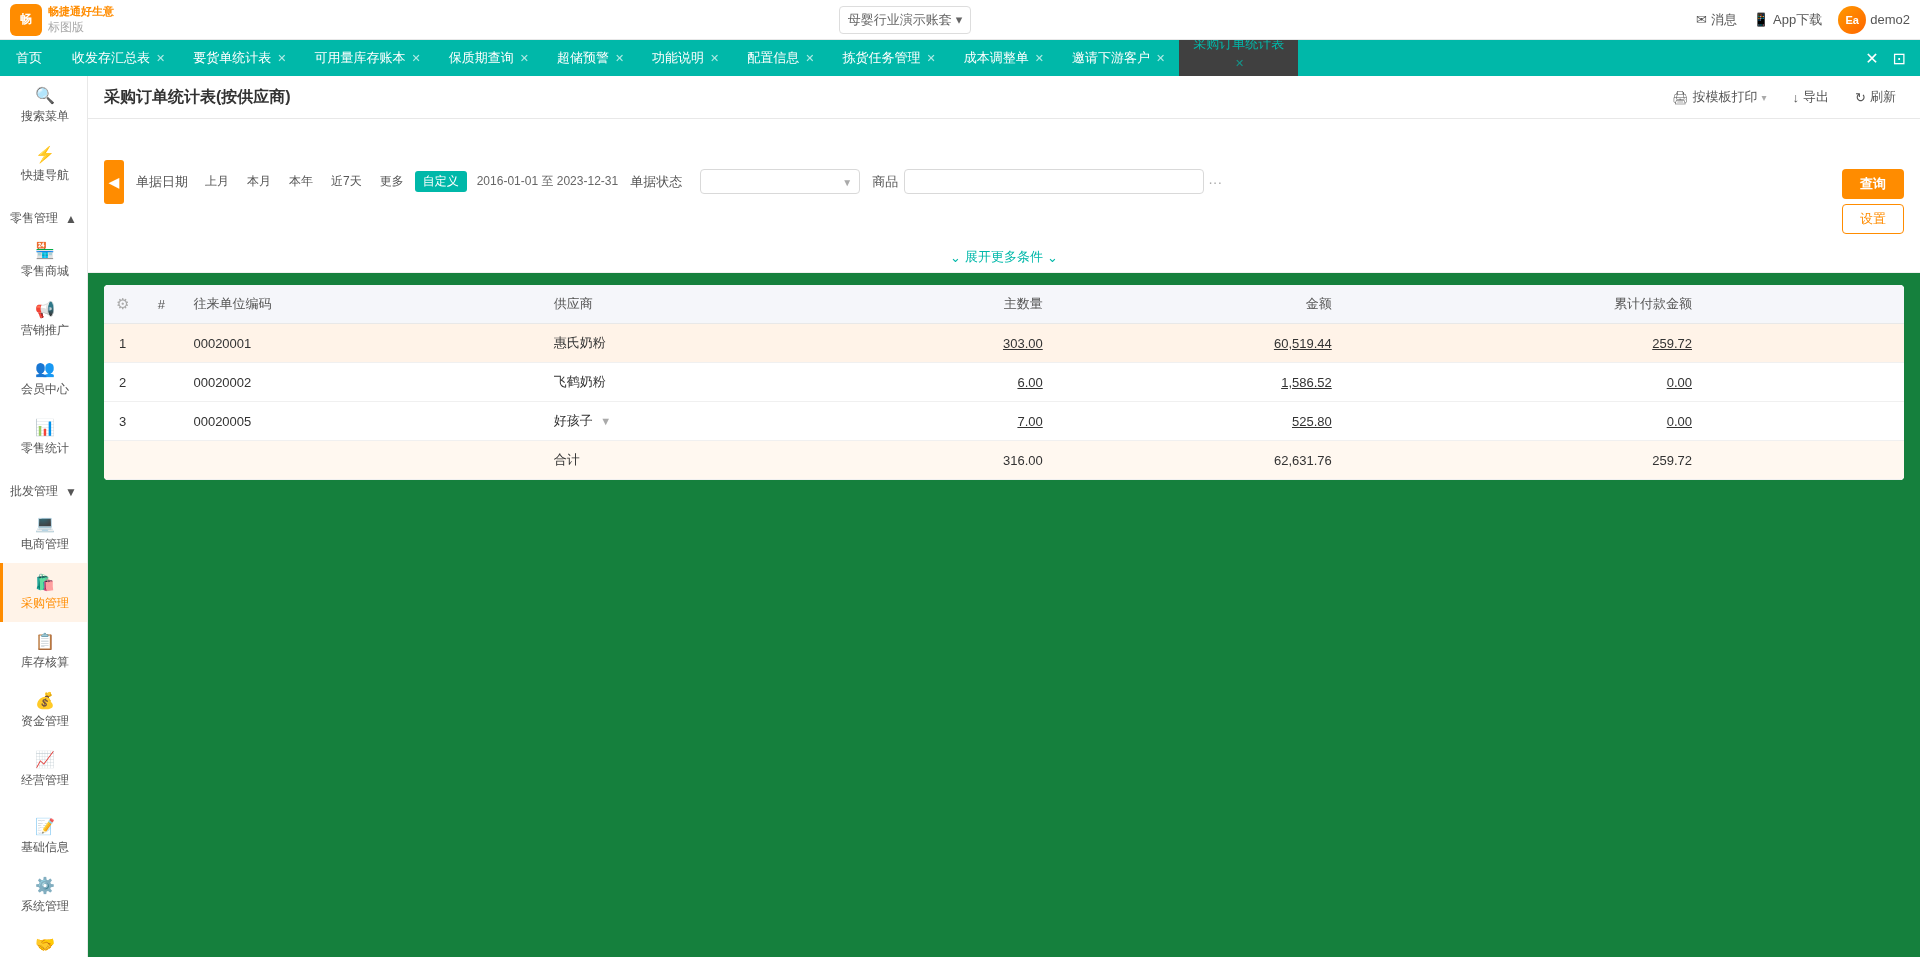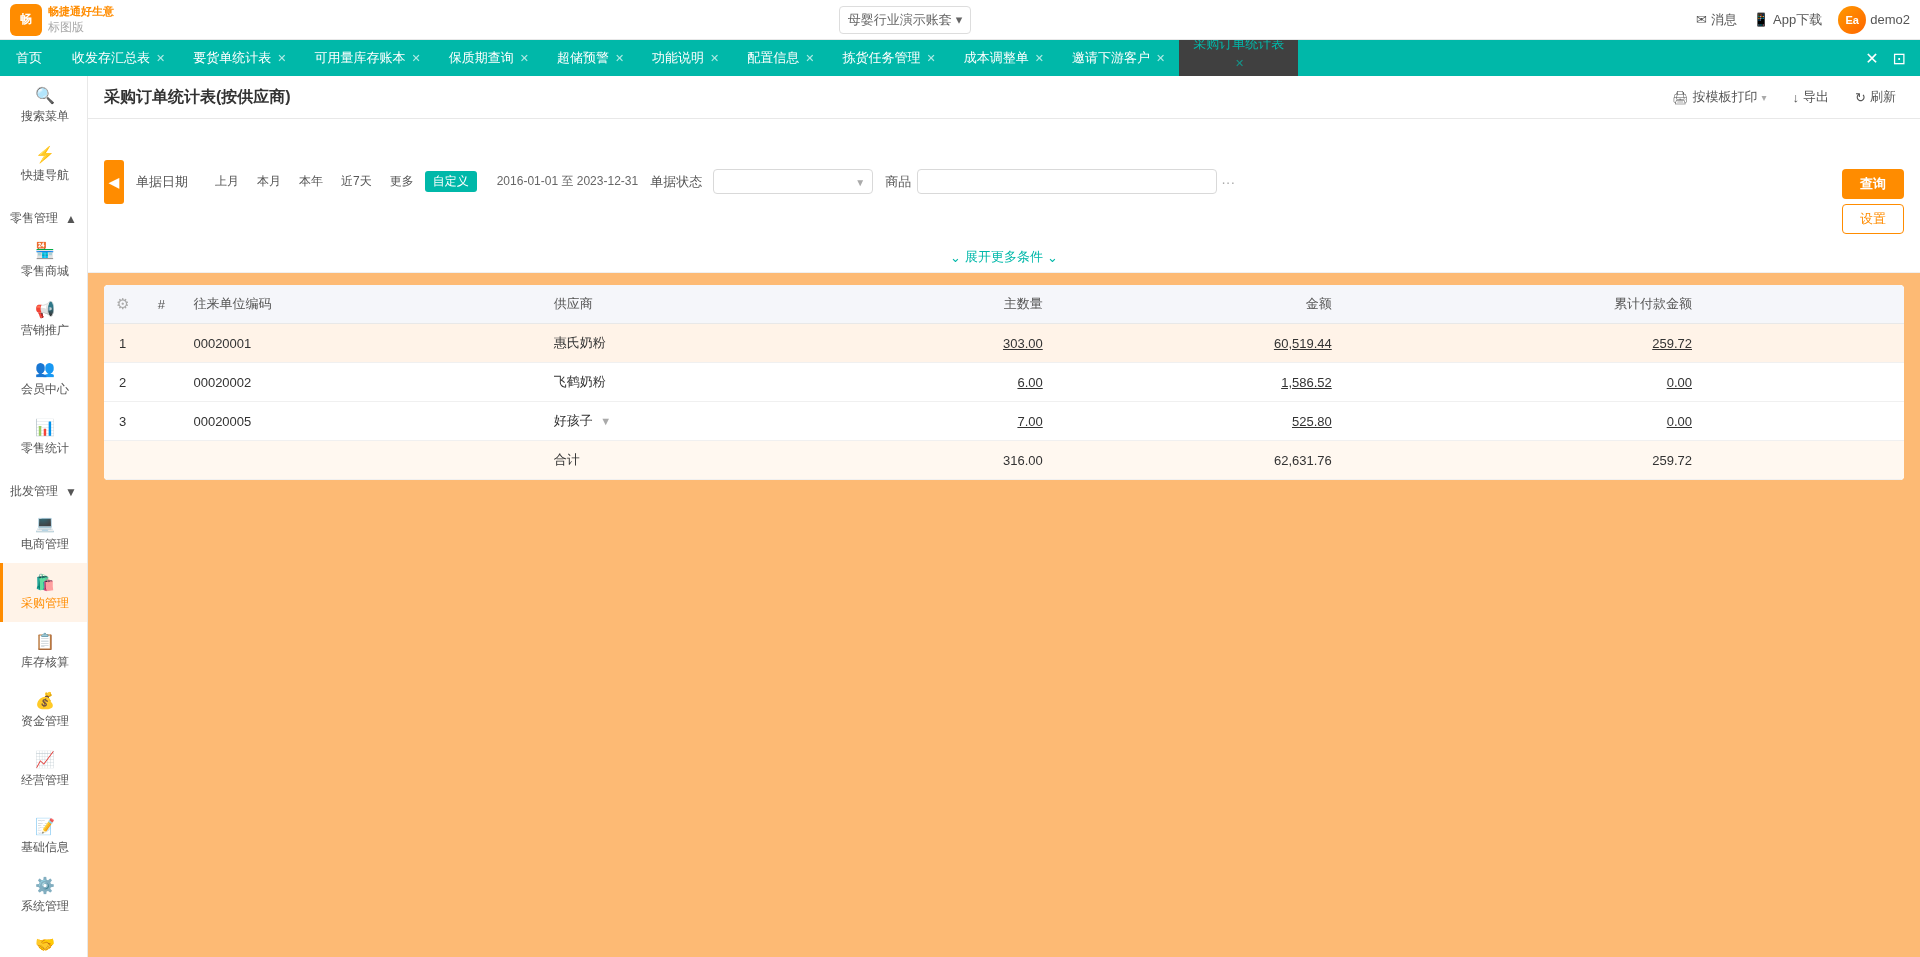--- a/index.html
+++ b/index.html
@@ -28,21 +28,21 @@
 
     
     .sidebar { width: 88px; background: #fff; border-right: 1px solid #e8e8e8; display: flex; flex-direction: column; overflow-y: auto; }
     .sidebar-item { display: flex; flex-direction: column; align-items: center; justify-content: center; padding: 10px 4px; cursor: pointer; color: #555; font-size: 12px; gap: 3px; border-left: 3px solid transparent; }
     .sidebar-item.active { background: #fff3e8; color: #ff8c00; border-left: 3px solid #ff8c00; }
     .sidebar-item .s-icon { font-size: 16px; }
     .sidebar-group-header { display: flex; align-items: center; justify-content: space-between; padding: 8px 10px 4px; cursor: pointer; color: #555; font-size: 12px; }
     .sidebar-divider { height: 1px; background: #f0f0f0; margin: 4px 0; }
 
     
-    .content-area { flex: 1; display: flex; flex-direction: column; overflow: hidden; background: #fdba74; }
+    .content-area { flex: 1; display: flex; flex-direction: column; overflow: hidden; background: #15803d; }
     .filter-select { border: 1px solid #d9d9d9; border-radius: 4px; padding: 4px 28px 4px 8px; font-size: 13px; color: #555; background: #fff; cursor: pointer; appearance: none; min-width: 160px; position: relative; }
     .select-wrapper { position: relative; display: inline-block; }
     .select-wrapper::after { content: '▼'; position: absolute; right: 8px; top: 50%; transform: translateY(-50%); font-size: 10px; color: #aaa; pointer-events: none; }
     .filter-input { border: 1px solid #d9d9d9; border-radius: 4px; padding: 4px 8px; font-size: 13px; color: #555; background: #fff; min-width: 200px; }
     .btn-query { background: #ff8c00; color: #fff; border: none; border-radius: 4px; padding: 6px 18px; cursor: pointer; font-size: 13px; font-weight: bold; margin-top: 40px; }
     .btn-settings { background: #fff; color: #ff8c00; border: 1px solid #ff8c00; border-radius: 4px; padding: 5px 14px; cursor: pointer; font-size: 13px; }
 
     
     .page-content { flex: 1; overflow: auto; padding: 12px 16px; }
     .toolbar-btn { display: flex; align-items: center; gap: 4px; color: #555; cursor: pointer; font-size: 13px; padding: 4px 8px; border-radius: 4px; }
@@ -243,38 +243,38 @@
           <span>刷新</span>
         </div>
       </div>
     </div>
 
     <div style="background:#fff; padding:10px 16px 0; border-bottom:1px solid #f0f0f0;">
       <div style="display:flex; align-items:center; gap:12px; flex-wrap:wrap; padding-bottom:8px;">
 
         <button style="background:#ff8c00;color:#fff;border:none;border-radius:3px;width:20px;height:44px;cursor:pointer;font-size:14px;flex-shrink:0;">◀</button>
 
-        <div style="display:flex;align-items:center;gap:20px;">
+        <div style="display:flex;align-items:center;gap:10px;">
           <span style="color:#555;font-size:13px;white-space:nowrap;">单据日期</span>
           <div style="display:flex;gap:4px;">
             <span style="padding:2px 7px;cursor:pointer;color:#555;font-size:12px;">上月</span>
             <span style="padding:2px 7px;cursor:pointer;color:#555;font-size:12px;">本月</span>
             <span style="padding:2px 7px;cursor:pointer;color:#555;font-size:12px;">本年</span>
             <span style="padding:2px 7px;cursor:pointer;color:#555;font-size:12px;">近7天</span>
             <span style="padding:2px 7px;cursor:pointer;color:#555;font-size:12px;">更多</span>
             <span style="background:#00b8a9;color:#fff;padding:2px 8px;border-radius:3px;font-size:12px;cursor:pointer;">自定义</span>
           </div>
           <span style="font-size:12px;color:#666;">
             <span>2016-01-01</span>
             <span> 至 </span>
             <span>2023-12-31</span>
           </span>
         </div>
 
-        <div style="display:flex;align-items:center;gap:11px;">
+        <div style="display:flex;align-items:center;gap:18px;">
           <span style="color:#555;font-size:13px;">单据状态</span>
           <div class="select-wrapper">
             <select class="filter-select" style="min-width:160px;">
               <option value=""></option>
             </select>
           </div>
         </div>
 
         <div style="display:flex;align-items:center;gap:6px;">
           <span style="color:#555;font-size:13px;">商品</span>

